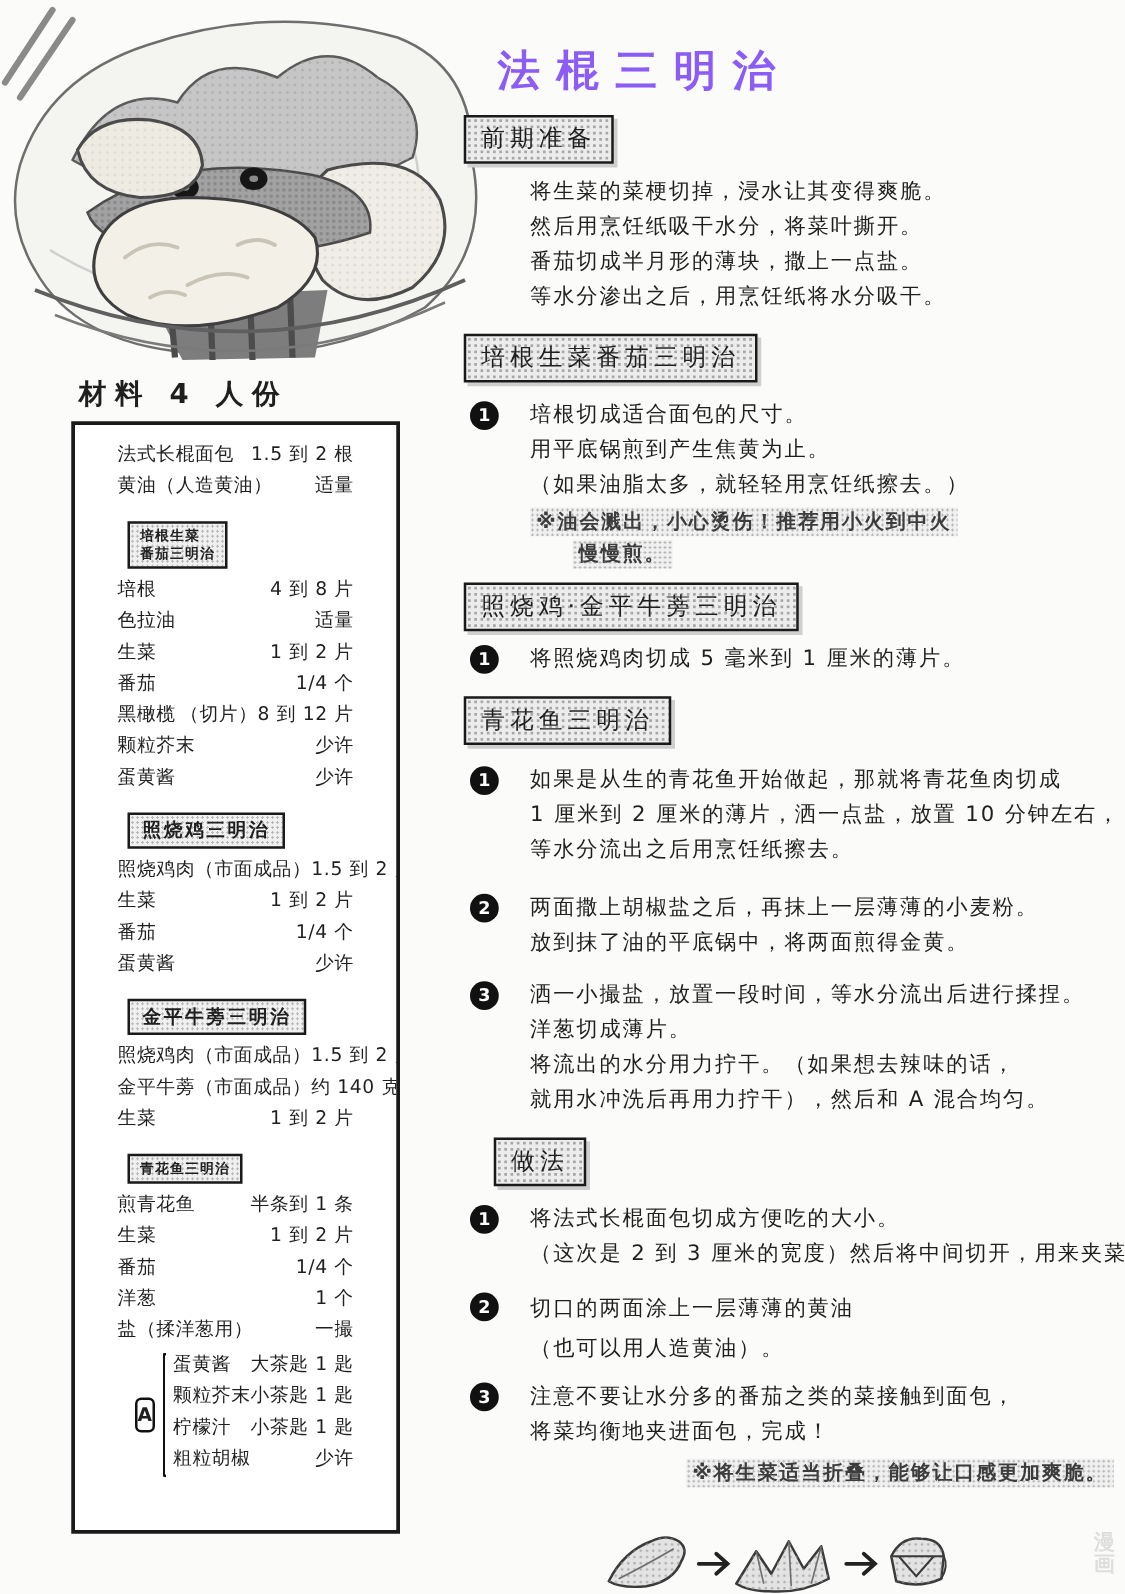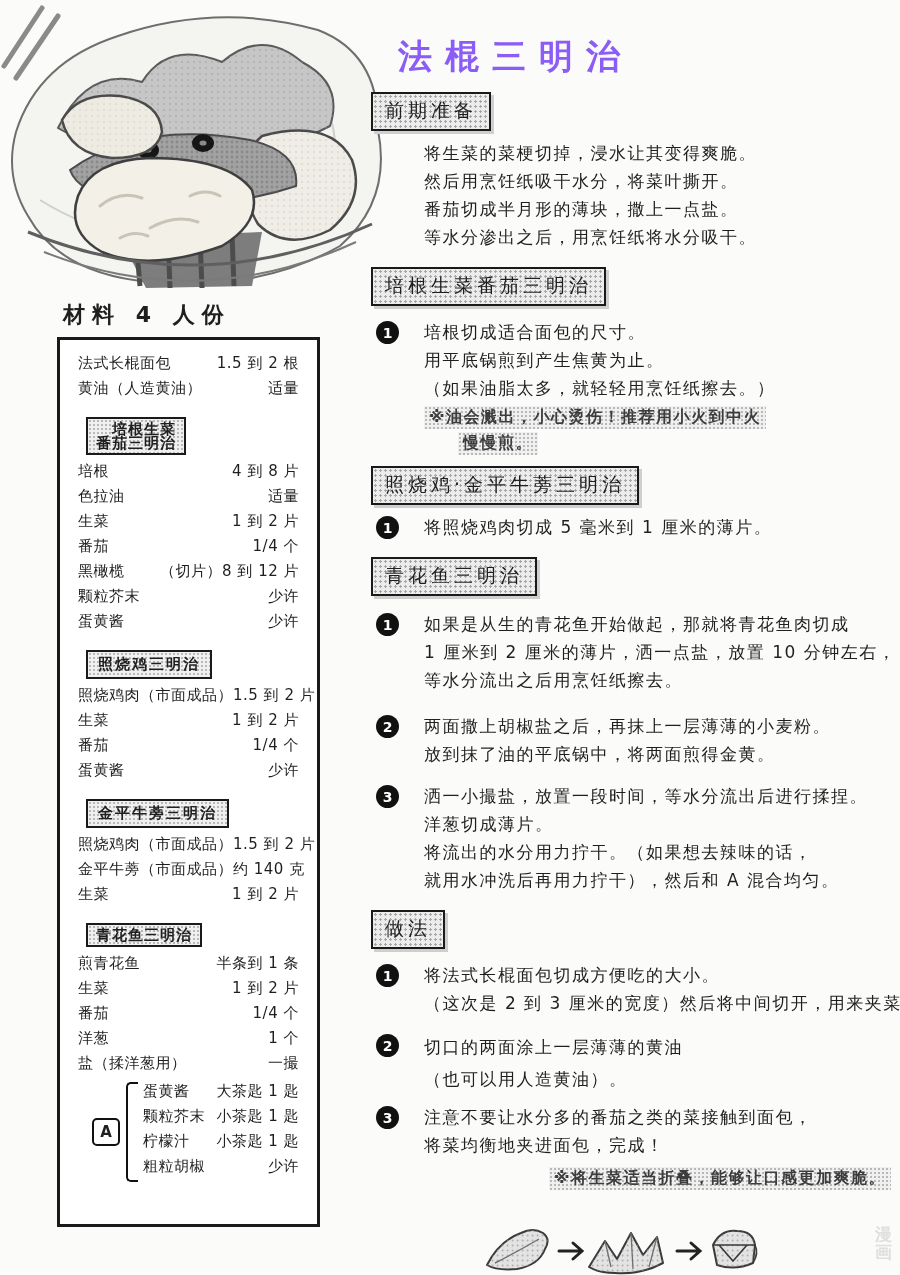--- a/index.html
+++ b/index.html
@@ -60,34 +60,34 @@
   }
   .note-indent{margin-left:34px;}
   
   .mat-heading{
     position:absolute;left:63px;top:300px;
     font-size:22px;font-weight:bold;letter-spacing:7px;white-space:nowrap;
   }
   .mat-box{
     position:absolute;left:57px;top:337px;width:263px;height:890px;
     border:3px solid #1a1a1a;background:#fff;
-    box-sizing:border-box;padding:14px 18px 10px;
+    box-sizing:border-box;padding:14px 34px 10px;
     overflow:hidden;
   }
   .mat-row{
     display:flex;justify-content:space-between;align-items:baseline;
     height:25px;font-size:15px;letter-spacing:.5px;white-space:nowrap;
   }
   .mat-row .amt{text-align:right;}
   .mat-sub{
     display:inline-block;border:2px solid #1a1a1a;
     font-weight:bold;letter-spacing:2px;
     padding:3px 10px;margin:13px 0 7px 8px;font-size:15px;white-space:nowrap;
   }
-  .mat-sub.small{font-size:15px;letter-spacing:1px;line-height:14px;text-align:right;padding:3px 8px;}
+  .mat-sub.small{font-size:11px;letter-spacing:1px;line-height:14px;text-align:left;padding:3px 8px;}
   .a-wrap{display:flex;align-items:stretch;margin-top:3px;}
   .a-label{
     align-self:center;
     width:24px;height:24px;border:2px solid #111;border-radius:5px;
     display:flex;align-items:center;justify-content:center;
     font-weight:bold;font-size:15px;margin:0 6px 0 14px;
   }
   .a-bracket{
     width:10px;margin-right:5px;
     border-left:2px solid #111;border-top:2px solid #111;border-bottom:2px solid #111;
@@ -337,21 +337,21 @@
   <div class="step" style="margin-top:14px;">
     <div class="badge">3</div>
     <div class="step-text">
       <div>洒一小撮盐，放置一段时间，等水分流出后进行揉捏。</div>
       <div>洋葱切成薄片。</div>
       <div>将流出的水分用力拧干。（如果想去辣味的话，</div>
       <div>就用水冲洗后再用力拧干），然后和 A 混合均匀。</div>
     </div>
   </div>
 
-  <div class="hdr ht" style="margin-top:16px;margin-left:0;">做法</div>
+  <div class="hdr ht" style="margin-top:16px;margin-left:24px;">做法</div>
   <div class="step" style="margin-top:12px;">
     <div class="badge">1</div>
     <div class="step-text">
       <div>将法式长棍面包切成方便吃的大小。</div>
       <div>（这次是 2 到 3 厘米的宽度）然后将中间切开，用来夹菜。</div>
     </div>
   </div>
   <div class="step" style="margin-top:14px;">
     <div class="badge">2</div>
     <div class="step-text" style="line-height:32px;">

